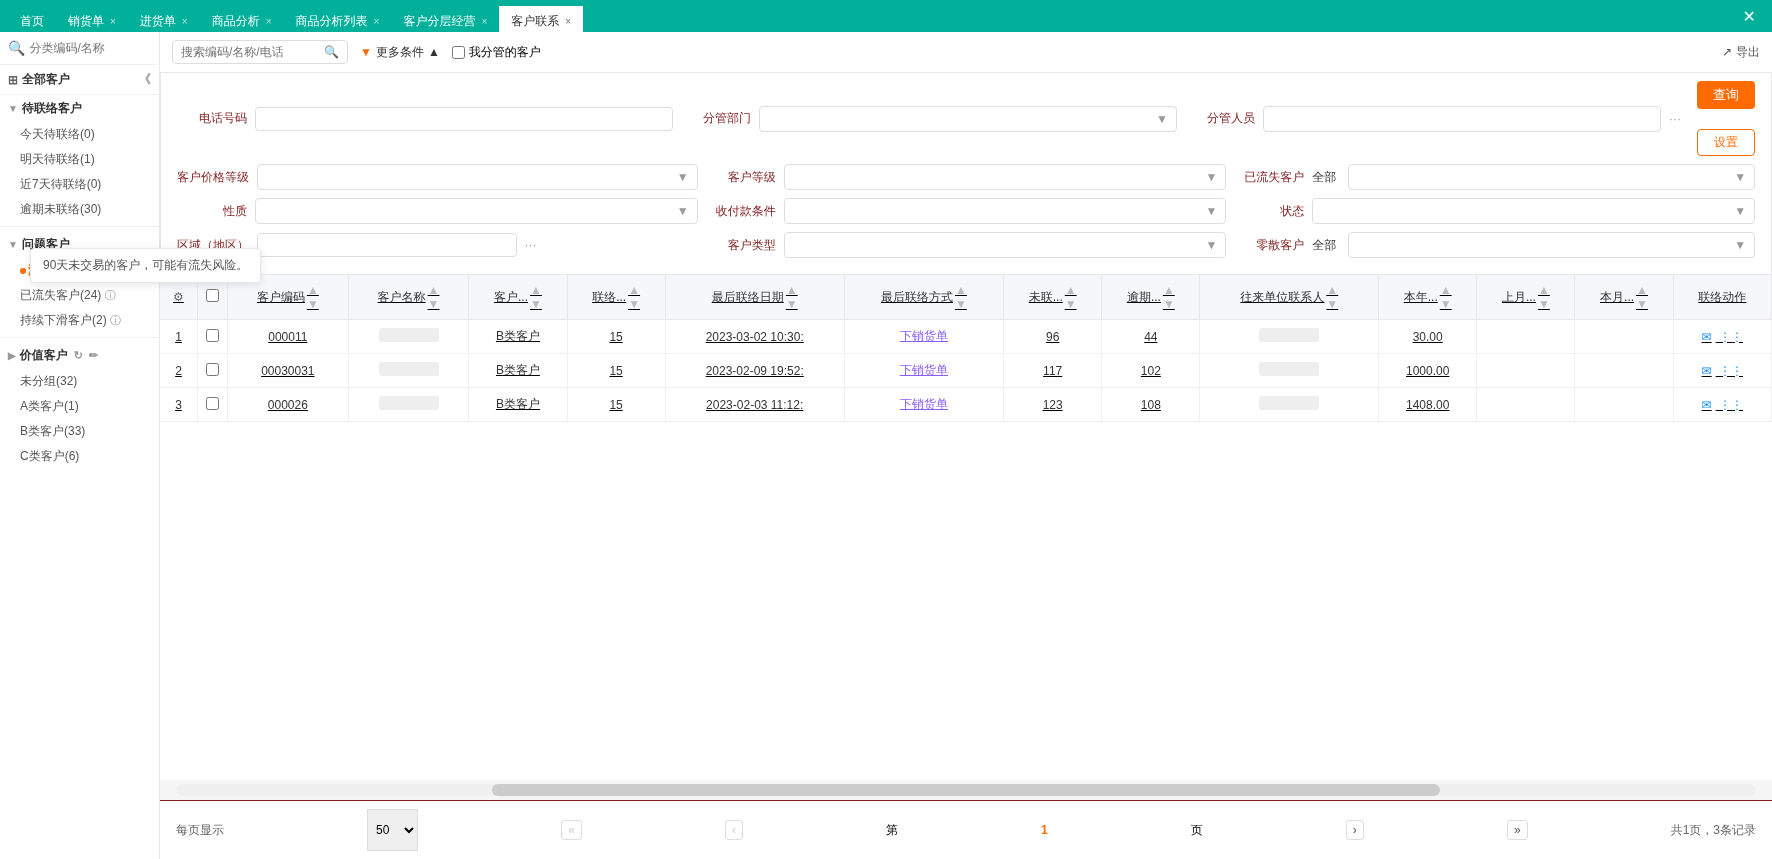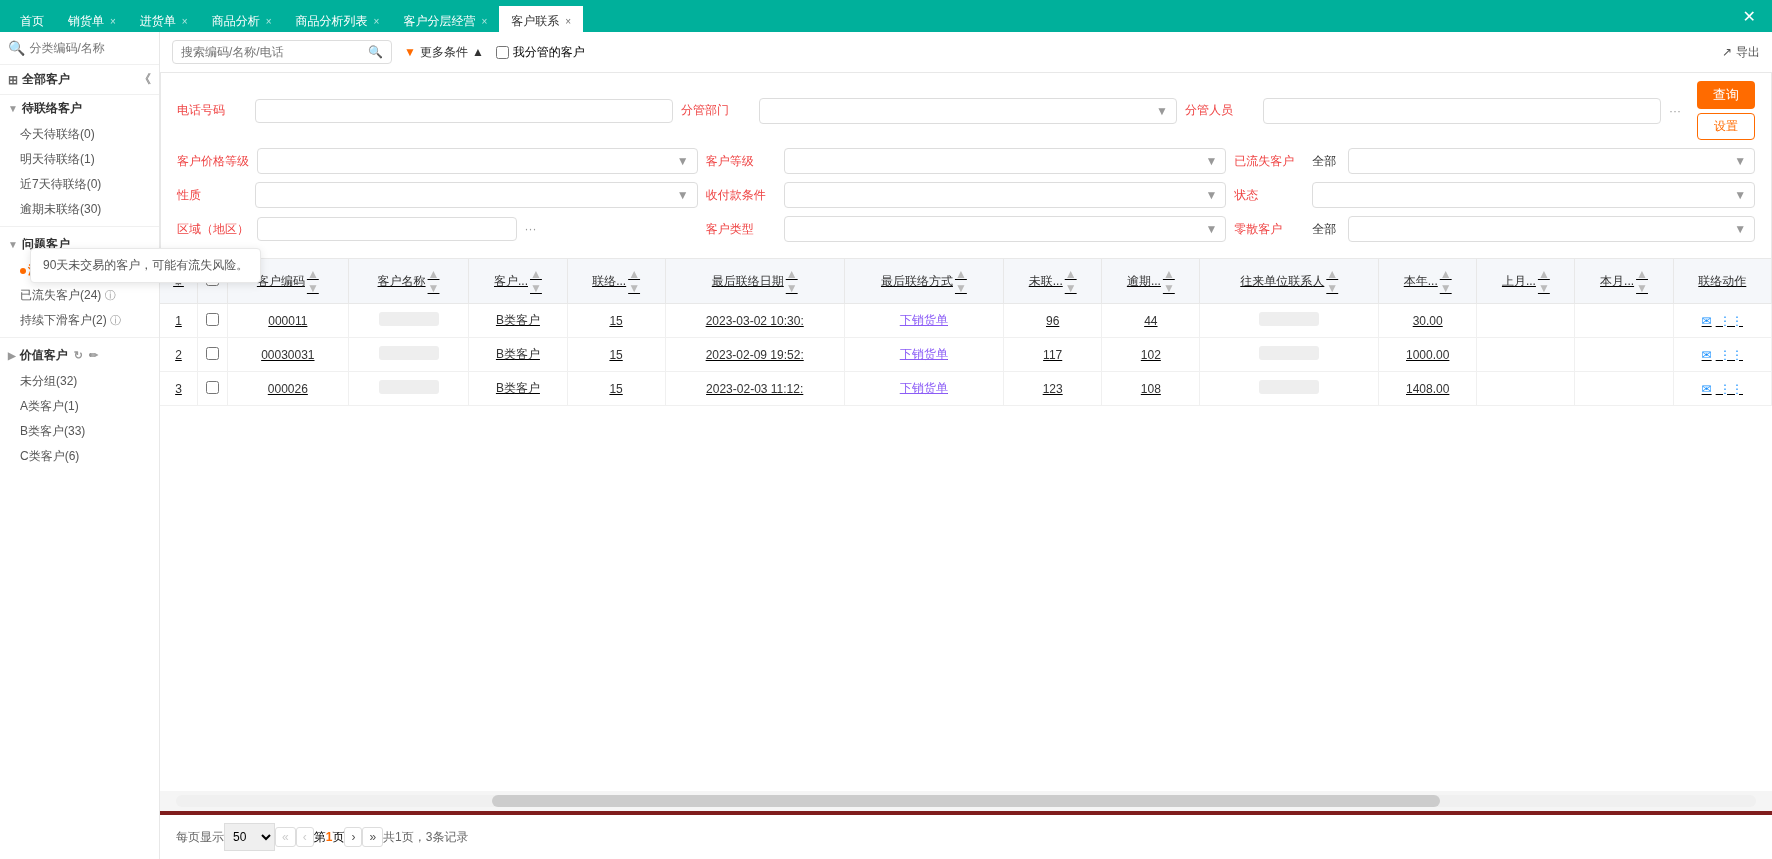--- a/index.html
+++ b/index.html
@@ -146,21 +146,21 @@
       align-items: center;
       gap: 12px;
     }
     .search-input-wrap {
       display: flex;
       align-items: center;
       border: 1px solid #ddd;
       border-radius: 4px;
       padding: 4px 8px;
       gap: 4px;
-      width: 220px;
+      width: 176px;
     }
     .search-input-wrap input {
       border: none;
       outline: none;
       font-size: 12px;
       width: 100%;
     }
     .btn-more-filter {
       display: flex;
       align-items: center;
@@ -204,24 +204,24 @@
       margin-bottom: 8px;
     }
     .filter-field {
       display: flex;
       align-items: center;
       flex: 1;
       gap: 8px;
       min-width: 0;
     }
     .filter-label {
-      color: #ef4444;
+      color: #7f1d1d;
       white-space: nowrap;
       min-width: 70px;
-      text-align: left;
+      text-align: right;
     }
     .filter-input {
       flex: 1;
       border: 1px solid #ddd;
       border-radius: 4px;
       padding: 4px 8px;
       font-size: 12px;
       outline: none;
     }
     .filter-select {
@@ -237,21 +237,21 @@
       min-height: 26px;
     }
     .filter-select .arrow { color: #999; }
     .filter-select-text { color: #999; font-size: 12px; }
     .filter-ellipsis { color: #999; cursor: pointer; }
 
     
     .action-btns {
       display: flex;
       flex-direction: column;
-      gap: 4px;
+      gap: 20px;
       margin-left: 8px;
     }
     .btn-query {
       background: #ff6b00;
       color: white;
       border: none;
       border-radius: 4px;
       padding: 5px 16px;
       cursor: pointer;
       font-size: 13px;
@@ -317,31 +317,31 @@
       box-shadow: 0 2px 8px rgba(0,0,0,0.1);
       top: 248px;
       left: 30px;
       z-index: 100;
       white-space: nowrap;
     }
 
     
     .pagination-bar {
       background: white;
-      border-top: 4px solid #7f1d1d;
+      border-top: 1px solid #7f1d1d;
       padding: 8px 16px;
       display: flex;
       align-items: center;
-      justify-content: flex-start;
+      justify-content: space-between;
     }
     .pagination-bar .page-info { color: #666; }
     .pagination-bar select {
       border: 1px solid #ddd;
       border-radius: 0;
-      padding: 5px 4px;
+      padding: 12px 4px;
       font-size: 12px;
     }
     .page-btn {
       border: 1px solid #ddd;
       background: white;
       padding: 2px 6px;
       cursor: pointer;
       border-radius: 3px;
       color: #555;
       font-size: 12px;

